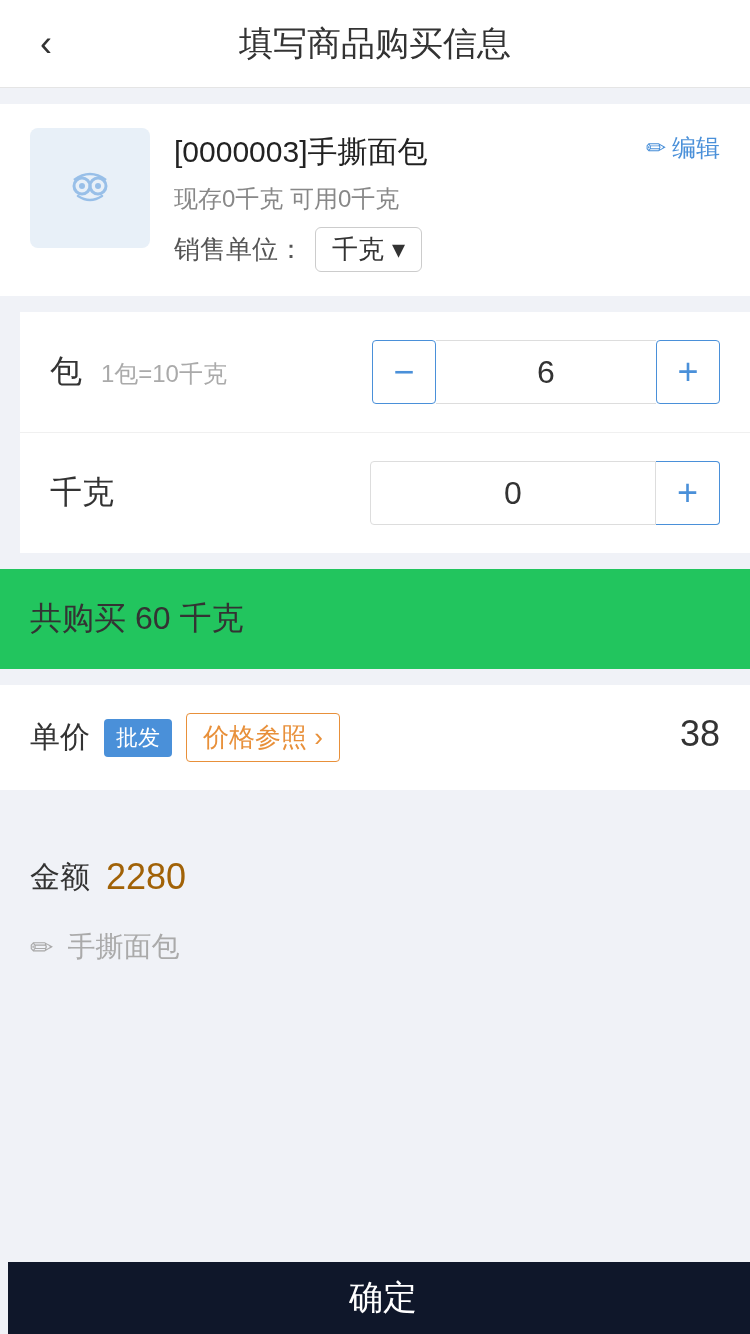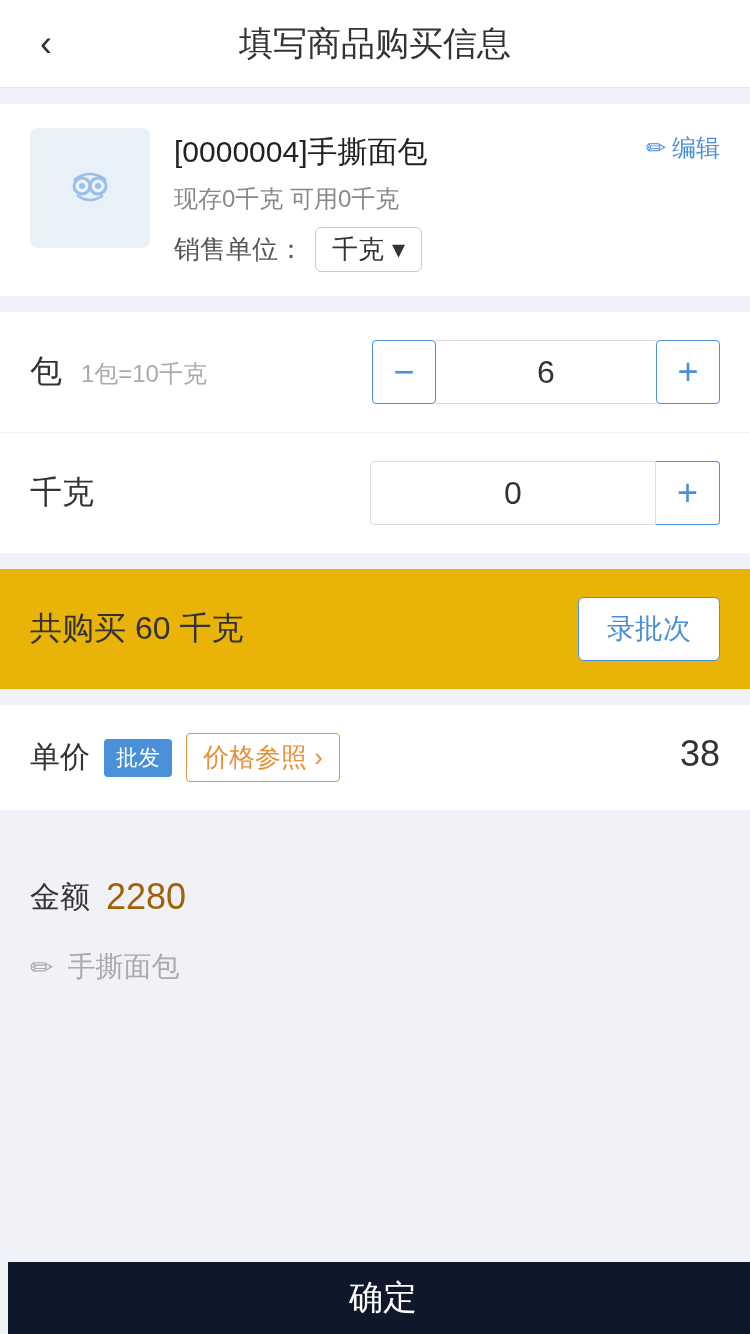--- a/index.html
+++ b/index.html
@@ -156,20 +156,21 @@
       color: #4a90d9;
       display: flex;
       align-items: center;
       gap: 6px;
     }
 
     
     .section {
       background: #fff;
       margin-top: 16px;
+      margin-left: 20px;
     }
     .quantity-row {
       display: flex;
       align-items: center;
       padding: 28px 30px;
       border-bottom: 1px solid #f0f0f0;
     }
     .quantity-label {
       font-size: 32px;
       color: #333;
@@ -215,21 +216,21 @@
       border: 1px solid #ddd;
       text-align: center;
       font-size: 32px;
       color: #333;
       background: #fff;
       border-radius: 4px 0 0 4px;
     }
 
     
     .total-row {
-      background: #eab308;
+      background: #22c55e;
       padding: 28px 30px;
       display: flex;
       align-items: center;
       justify-content: space-between;
       margin-top: 16px;
     }
     .total-text {
       font-size: 32px;
       color: #333;
     }
@@ -366,21 +367,21 @@
         <circle cx="22" cy="28" r="8" stroke="#4a90d9" stroke-width="3" fill="none"></circle>
         <circle cx="38" cy="28" r="8" stroke="#4a90d9" stroke-width="3" fill="none"></circle>
         <circle cx="22" cy="28" r="3" fill="#4a90d9"></circle>
         <circle cx="38" cy="28" r="3" fill="#4a90d9"></circle>
         <path d="M18 38 Q30 46 42 38" stroke="#4a90d9" stroke-width="2.5" fill="none" stroke-linecap="round"></path>
         <path d="M14 22 Q30 10 46 22" stroke="#4a90d9" stroke-width="2.5" fill="none"></path>
       </svg>
     </div>
     <div class="product-info">
       <div style="display:flex; justify-content:space-between; align-items:flex-start;">
-        <div class="product-name">[0000004]手撕面包</div>
+        <div class="product-name">[0000003]手撕面包</div>
         <div class="edit-btn">
           <span>✏</span>
           <span>编辑</span>
         </div>
       </div>
       <div class="product-stock">现存0千克   可用0千克</div>
       <div class="product-unit">
         <span>销售单位：</span>
         <div class="unit-selector">
           <span>千克</span>
@@ -408,21 +409,20 @@
       <div class="quantity-label">千克</div>
       <div class="quantity-controls">
         <input class="qty-input-only" type="text" value="0" style="">
         <div class="qty-btn" style="border-radius:0 4px 4px 0; border-left:none;">+</div>
       </div>
     </div>
   </div>
 
   <div class="total-row">
     <div class="total-text">共购买 60 千克</div>
-    <button class="batch-btn">录批次</button>
   </div>
 
   <div class="price-section">
     <div class="price-row">
       <div class="price-left">
         <span class="price-label">单价</span>
         <span class="price-tag">批发</span>
         <button class="price-ref-btn">价格参照 ›</button>
       </div>
       <div class="price-value">38</div>

